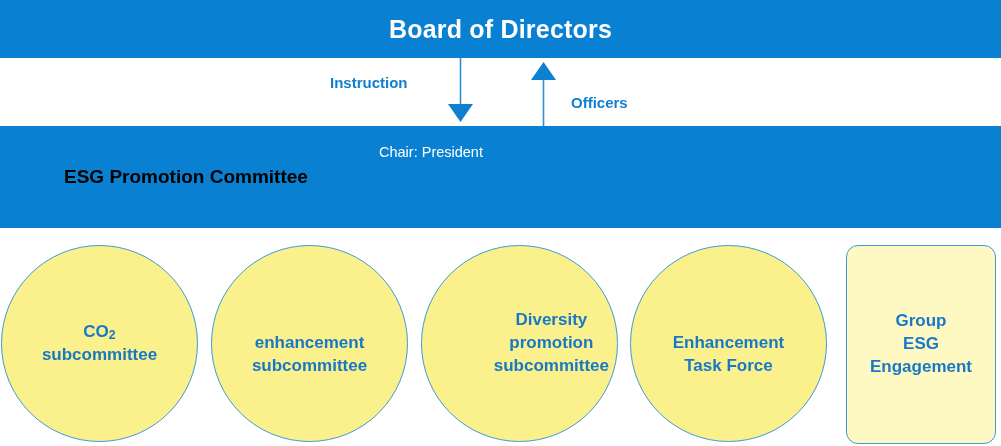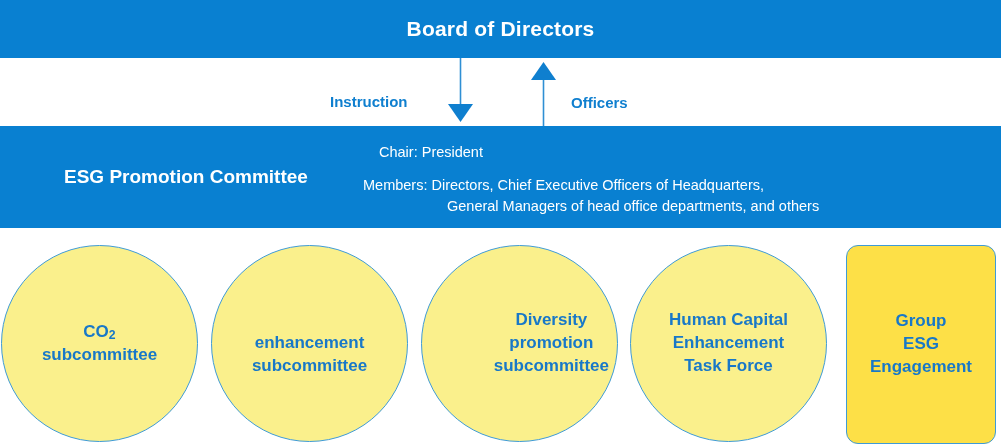--- a/index.html
+++ b/index.html
@@ -28,21 +28,21 @@
     top: 0;
     width: 1001px;
     height: 58px;
     background: #0980d1;
     display: flex;
     align-items: center;
     justify-content: center;
   }
   .board-title {
     color: #ffffff;
-    font-size: 21px;
+    font-size: 25px;
     font-weight: bold;
     letter-spacing: 0.2px;
   }
 
   
   .arrow-zone {
     position: absolute;
     left: 0;
     top: 58px;
     width: 1001px;
@@ -59,42 +59,41 @@
   .arrow-label {
     position: absolute;
     color: #0f7fcf;
     font-size: 15px;
     font-weight: bold;
     white-space: nowrap;
   }
   .label-instruction {
     left: 330px;
     top: 16px;
-    margin-top: 19px;
   }
   .label-reporting {
     left: 571px;
     top: 36px;
   }
 
   
   .esg-bar {
     position: absolute;
     left: 0;
     top: 126px;
     width: 1001px;
     height: 102px;
     background: #0980d1;
   }
   .esg-name {
     position: absolute;
     left: 64px;
     top: 50%;
     transform: translateY(-50%);
-    color: #ffffff;
+    color: #000000;
     font-size: 19px;
     font-weight: bold;
     white-space: nowrap;
   }
   .esg-details {
     position: absolute;
     left: 363px;
     top: 16px;
     width: 620px;
     color: #ffffff;
@@ -133,21 +132,21 @@
     width: 197px;
     height: 197px;
     border-radius: 50%;
     background: #faf08c;
     border: 1.4px solid #3f9bd6;
   }
   .node-box {
     width: 150px;
     height: 199px;
     border-radius: 12px;
-    background: #fde047;
+    background: #fef9c3;
     border: 1.6px solid #3f9bd6;
   }
   .node-label {
     color: #1878c8;
     font-size: 17px;
     font-weight: bold;
     line-height: 1.35;
     padding: 0 8px;
   }
   .node-label sub {
@@ -180,24 +179,20 @@
       </g>
     </svg>
     <span class="arrow-label label-instruction">Instruction</span>
     <span class="arrow-label label-reporting">Officers</span>
   </div>
 
   <div class="esg-bar">
     <span class="esg-name">ESG Promotion Committee</span>
     <div class="esg-details">
       <p class="esg-chair">Chair: President</p>
-      <p class="esg-members">
-        <span>Members: Directors, Chief Executive Officers of Headquarters,</span>
-        <span class="esg-members-cont">General Managers of head office departments, and others</span>
-      </p>
     </div>
   </div>
 
   <div class="bottom-row">
 
     <div class="node node-circle" style="left:1px;">
       <span class="node-label">
         <span>CO</span><sub>2</sub><br>
         <span>subcommittee</span>
       </span>
@@ -214,21 +209,21 @@
     <div class="node node-circle" style="left:421px;justify-content:flex-end;">
       <span class="node-label">
         <span>Diversity</span><br>
         <span>promotion</span><br>
         <span>subcommittee</span>
       </span>
     </div>
 
     <div class="node node-circle" style="left:630px;">
       <span class="node-label">
-        <span>Human Capital</span><br>
+        <br>
         <span>Enhancement</span><br>
         <span>Task Force</span>
       </span>
     </div>
 
     <div class="node node-box" style="left:846px;">
       <span class="node-label">
         <span>Group</span><br>
         <span>ESG</span><br>
         <span>Engagement</span>

